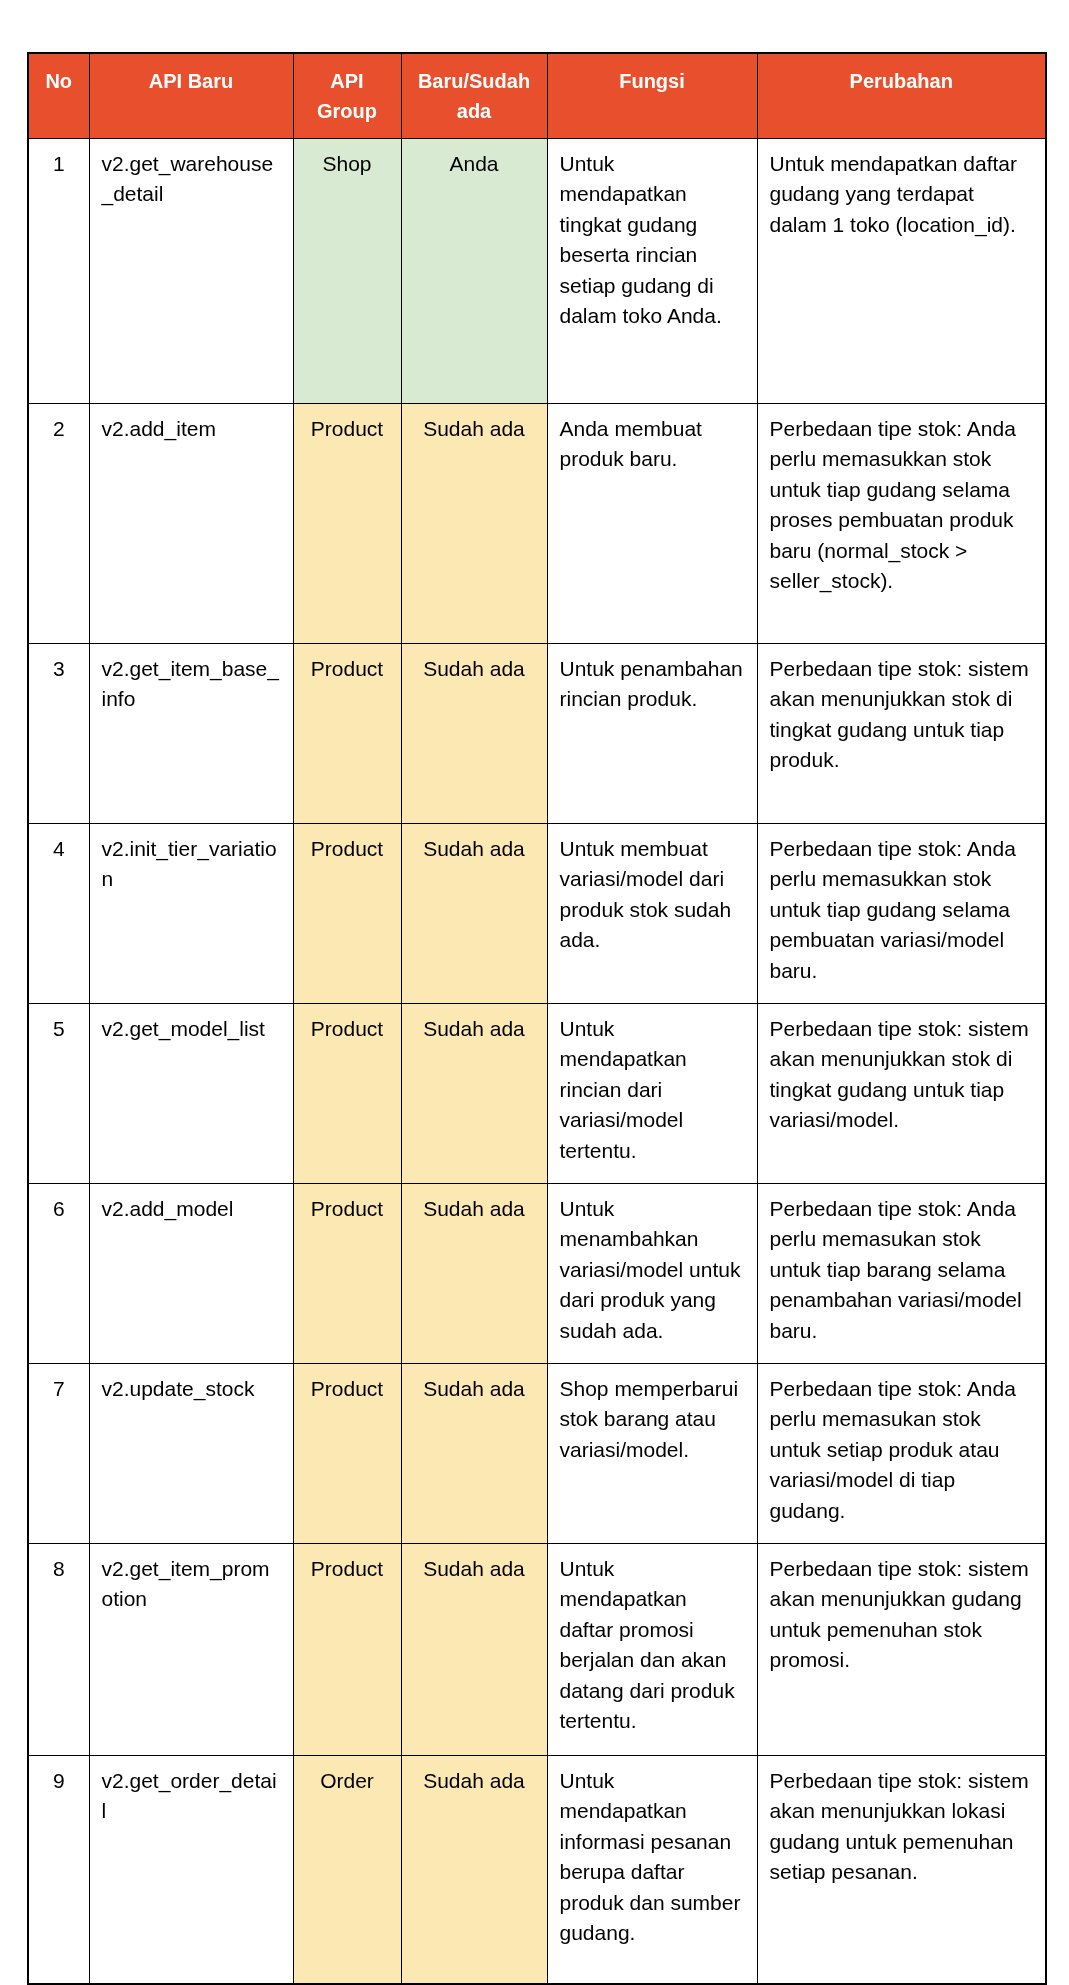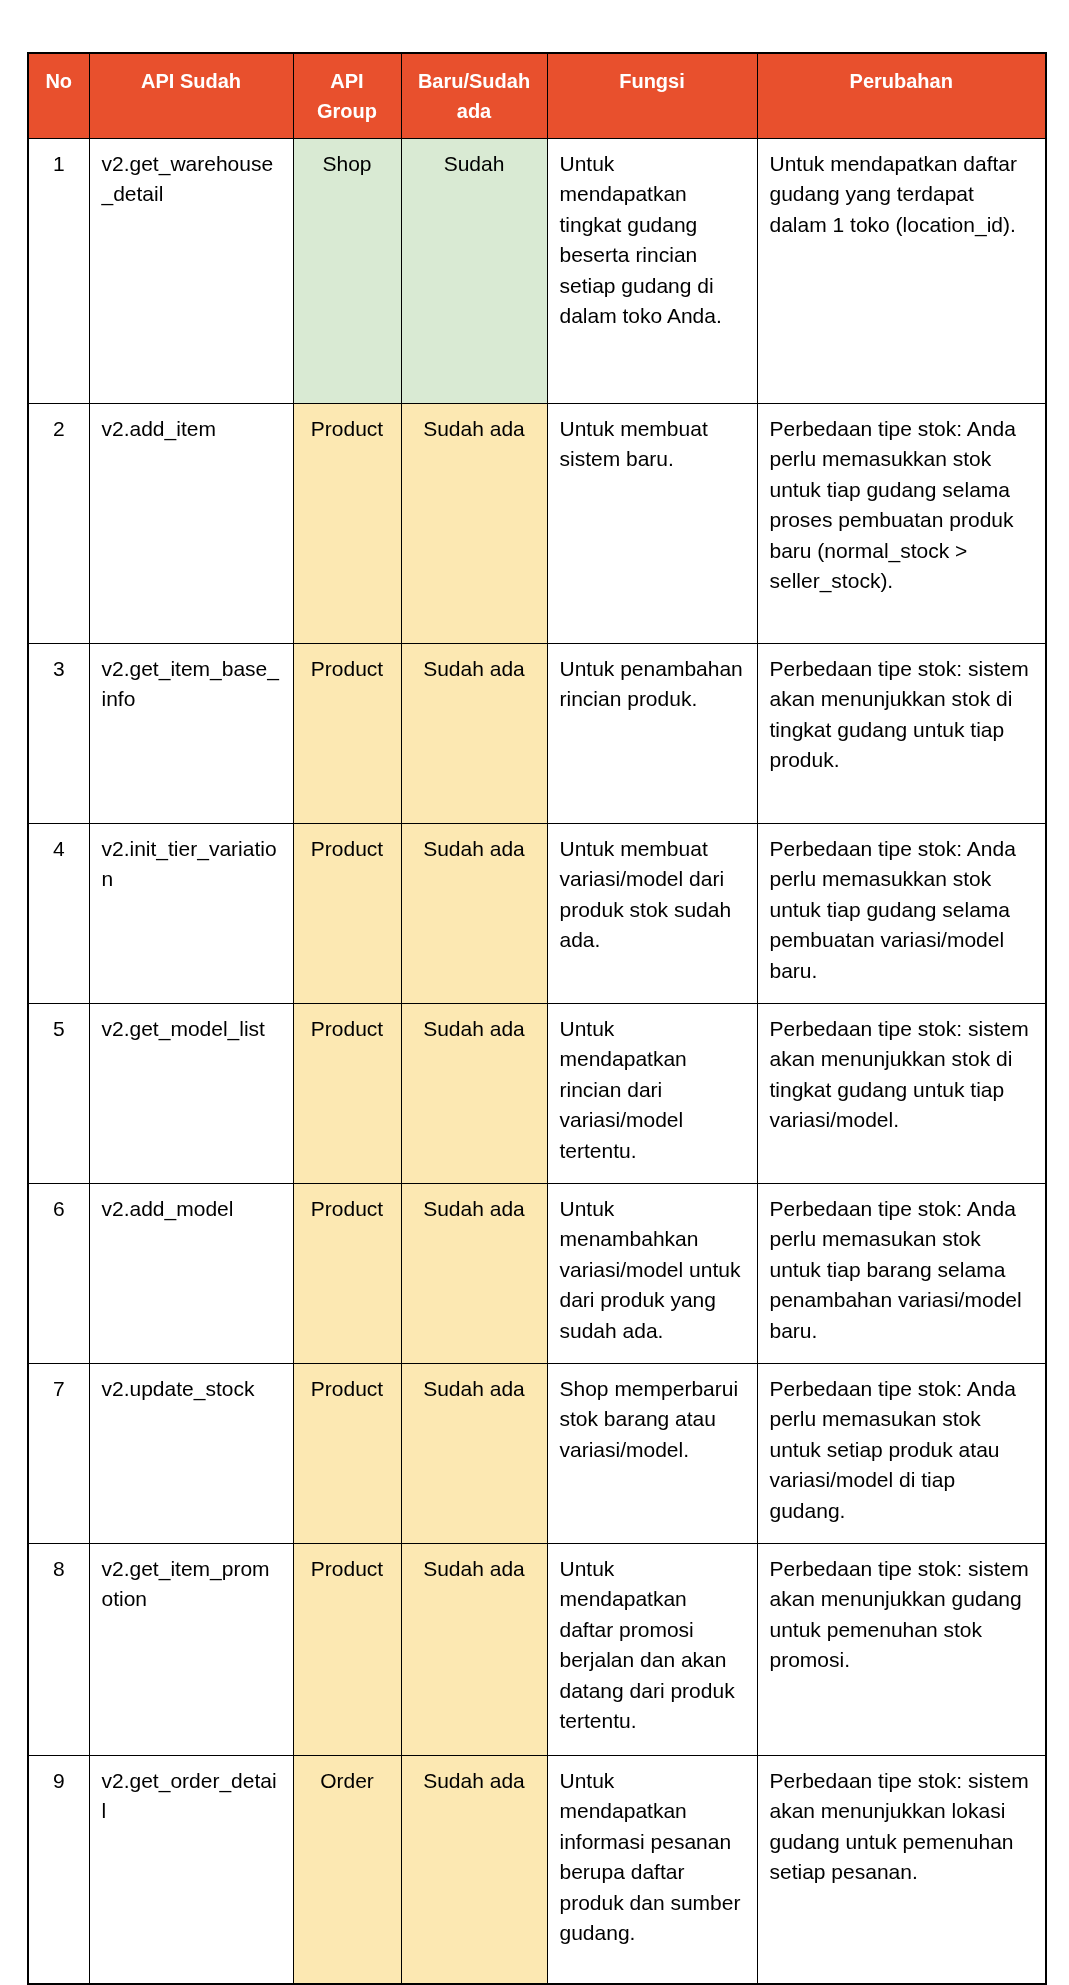--- a/index.html
+++ b/index.html
@@ -63,42 +63,42 @@
       <col style="width:61px">
       <col style="width:204px">
       <col style="width:108px">
       <col style="width:146px">
       <col style="width:210px">
       <col style="width:289px">
     </colgroup>
     <thead>
       <tr>
           <th>No</th>
-          <th>API Sudah</th>
+          <th>API Baru</th>
           <th>API Group</th>
           <th>Baru/Sudah ada</th>
           <th>Fungsi</th>
           <th>Perubahan</th>
         </tr>
     </thead>
     <tbody>
         <tr>
           <td class="center">1</td>
           <td class="api-call">v2.get_warehouse_detail</td>
           <td class="center bg-green">Shop</td>
-          <td class="center bg-green">Sudah</td>
+          <td class="center bg-green">Anda</td>
           <td>Untuk mendapatkan tingkat gudang beserta rincian setiap gudang di dalam toko Anda.</td>
           <td>Untuk mendapatkan daftar gudang yang terdapat dalam 1 toko (location_id).</td>
         </tr>
         <tr>
           <td class="center">2</td>
           <td class="api-call">v2.add_item</td>
           <td class="center bg-yellow">Product</td>
           <td class="center bg-yellow">Sudah ada</td>
-          <td>Untuk membuat sistem baru.</td>
+          <td>Anda membuat produk baru.</td>
           <td>Perbedaan tipe stok: Anda perlu memasukkan stok untuk tiap gudang selama proses pembuatan produk baru (normal_stock &gt; seller_stock).</td>
         </tr>
         <tr>
           <td class="center">3</td>
           <td class="api-call">v2.get_item_base_info</td>
           <td class="center bg-yellow">Product</td>
           <td class="center bg-yellow">Sudah ada</td>
           <td>Untuk penambahan rincian produk.</td>
           <td>Perbedaan tipe stok: sistem akan menunjukkan stok di tingkat gudang untuk tiap produk.</td>
         </tr>

